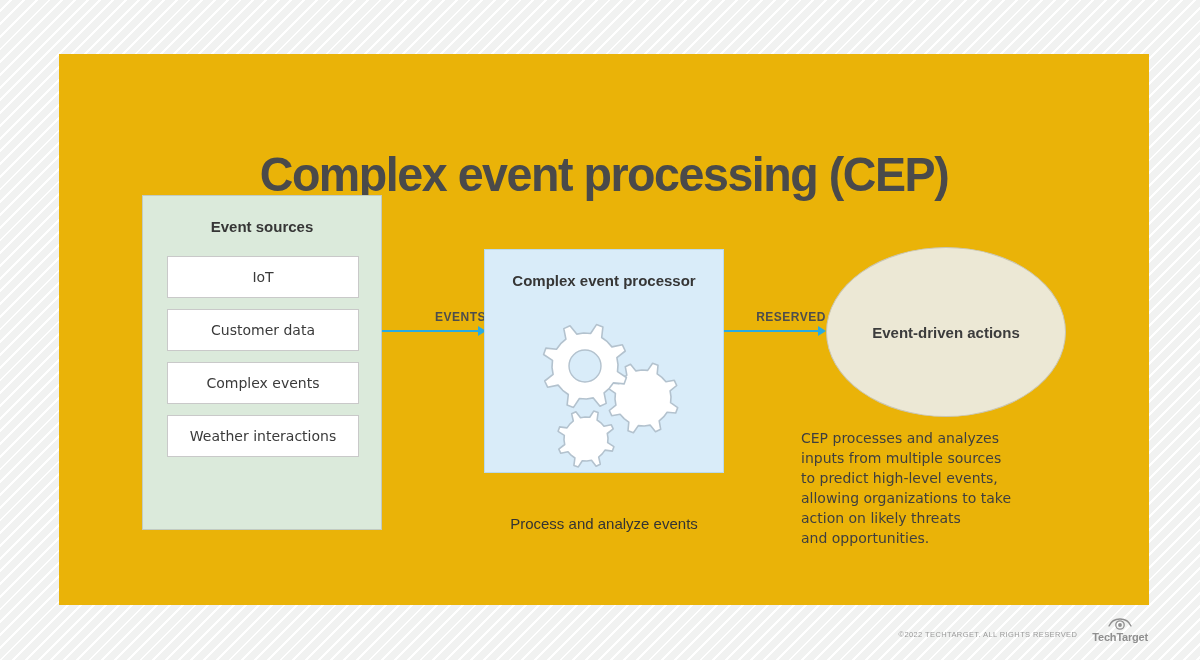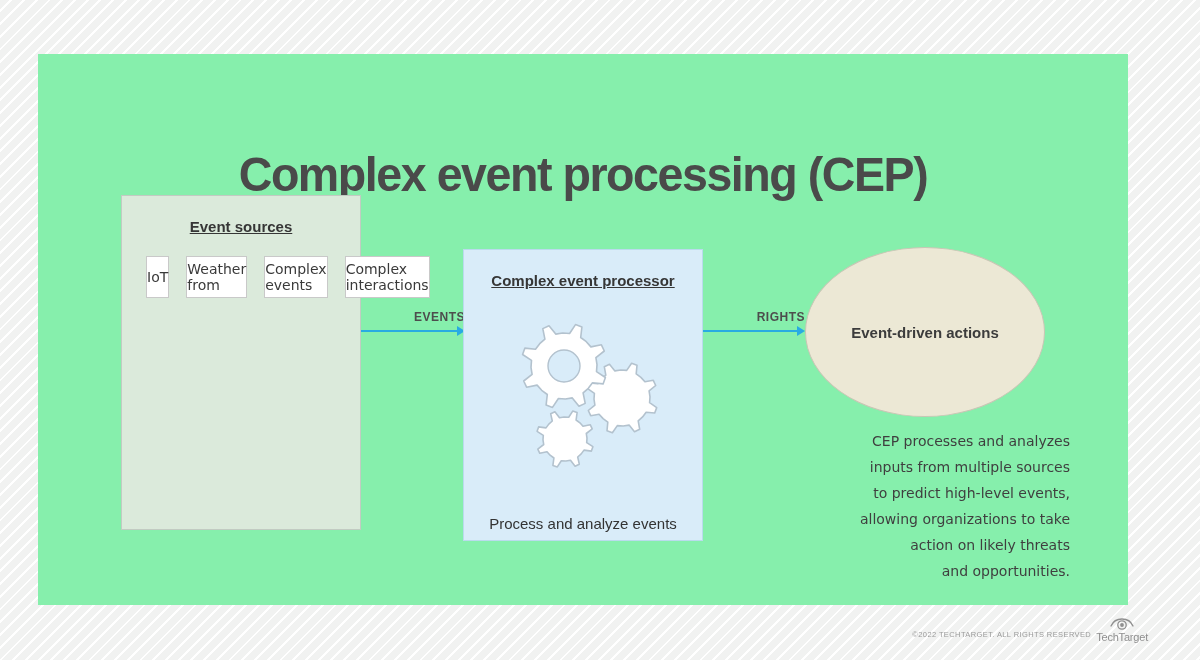--- a/index.html
+++ b/index.html
@@ -4,42 +4,42 @@
 <style>
   * { margin:0; padding:0; box-sizing:border-box; }
   html,body { width:1200px; height:660px; }
   body{
     font-family:"Liberation Sans", sans-serif;
     position:relative;
     background:repeating-linear-gradient(135deg,#f1f2f1 0px,#f1f2f1 7px,#ffffff 7px,#ffffff 9px);
     overflow:hidden;
   }
   .card{
-    position:absolute; left:38px; top:54px; width:1090px; height:551px;
-    background:#86efac;
+    position:absolute; left:59px; top:54px; width:1090px; height:551px;
+    background:#eab308;
   }
   .title{
     position:absolute; left:0; top:93px; width:100%;
     text-align:center;
     font-size:48px; font-weight:700; letter-spacing:-1.5px;
     color:#4a4a4a;
     transform:scaleX(0.97);
   }
   
   .sources{
     position:absolute; left:83px; top:141px; width:240px; height:335px;
     background:#dbeadb; border:1px solid #c2cbc2;
   }
   .panel-title{
     text-align:center; margin-top:22px;
-    font-size:15px; font-weight:700; color:#363636;text-decoration:underline;
+    font-size:15px; font-weight:700; color:#363636;
   }
   .source-list{
     position:absolute; left:24px; top:60px; width:192px;
-    display:flex; flex-direction:row; gap:17px;
+    display:flex; flex-direction:column; gap:11px;
   }
   .source-item{
     height:42px; background:#ffffff; border:1px solid #c9c9c9;
     display:flex; align-items:center; justify-content:center;
     font-size:14px; color:#3a3a3a;
     font-family:"DejaVu Sans","Liberation Sans",sans-serif;
   }
   
   .flow{ position:absolute; height:40px; }
   .flow-events{ left:323px; top:256px; width:104px; }
@@ -51,73 +51,73 @@
   .flow-line{
     position:absolute; left:0; right:7px; top:20px; height:2px; background:#29abe2;
   }
   .flow-head{
     position:absolute; right:0; top:16px; width:0; height:0;
     border-left:8px solid #29abe2;
     border-top:5px solid transparent; border-bottom:5px solid transparent;
   }
   
   .processor{
-    position:absolute; left:425px; top:195px; width:240px; height:292px;
+    position:absolute; left:425px; top:195px; width:240px; height:224px;
     background:#d9ecf9; border:1px solid #badbed;
   }
   .gears{ position:absolute; left:20px; top:56px; }
   .gear{ fill:#ffffff; stroke:#b3c2ce; stroke-width:1.6; stroke-linejoin:round; }
   .gear-hole{ fill:#d9ecf9; stroke:#b3c2ce; stroke-width:1.4; }
   .processor-caption{
     position:absolute; left:425px; top:461px; width:240px;
     text-align:center; font-size:15px; color:#333333;
     font-family:Liberation Sans, sans-serif;
   }
   
   .actions-ellipse{
     position:absolute; left:767px; top:193px; width:240px; height:170px;
     background:#ece8d5; border:1px solid #c9c6b5; border-radius:50%;
     display:flex; align-items:center; justify-content:center;
   }
   .ellipse-title{ font-size:15px; font-weight:700; color:#3c3c3c; }
   .actions-desc{
     position:absolute; left:742px; top:374px; width:290px;
-    text-align:right; white-space:pre-line;
-    font-size:14px; line-height:26px; color:#3f3f3f;
+    text-align:left; white-space:pre-line;
+    font-size:14px; line-height:20px; color:#3f3f3f;
     font-family:"DejaVu Sans","Liberation Sans",sans-serif;
   }
   
   .footer{
     position:absolute; right:52px; top:616px;
-    display:flex; align-items:flex-end; gap:5px;
+    display:flex; align-items:flex-end; gap:15px;
   }
   .copyright{
     font-size:7.5px; letter-spacing:0.4px; color:#9b9b9b;
     padding-bottom:4px; white-space:nowrap;
   }
   .brand{ display:flex; flex-direction:column; align-items:center; }
   .brand-eye{ display:block; margin-bottom:0px; }
   .brand-name{
-    font-size:11px; font-weight:400; letter-spacing:-0.2px; color:#8f8f8f;
+    font-size:11px; font-weight:700; letter-spacing:-0.2px; color:#8f8f8f;
   }
 </style>
 </head>
 <body>
 
 <div class="card">
 
   <h1 class="title">Complex event processing (CEP)</h1>
 
   <div class="sources">
     <div class="panel-title">Event sources</div>
     <div class="source-list">
       <div class="source-item">IoT</div>
-      <div class="source-item">Weather from</div>
+      <div class="source-item">Customer data</div>
       <div class="source-item">Complex events</div>
-      <div class="source-item">Complex interactions</div>
+      <div class="source-item">Weather interactions</div>
     </div>
   </div>
 
   <div class="flow flow-events">
     <span class="flow-label">EVENTS</span>
     <div class="flow-line"></div>
     <div class="flow-head"></div>
   </div>
 
   <div class="processor">
@@ -125,21 +125,21 @@
     <svg class="gears" width="200" height="190" viewBox="0 0 200 190">
       <path class="gear" d="M166.0 90.8L165.6 96.7L172.7 101.6L170.7 107.0L162.1 106.2L158.6 110.9L154.2 114.9L155.7 123.3L150.5 125.7L145.1 119.1L139.2 120.0L133.3 119.6L128.4 126.7L123.0 124.7L123.8 116.1L119.1 112.6L115.1 108.2L106.7 109.7L104.3 104.5L110.9 99.1L110.0 93.2L110.4 87.3L103.3 82.4L105.3 77.0L113.9 77.8L117.4 73.1L121.8 69.1L120.3 60.7L125.5 58.3L130.9 64.9L136.8 64.0L142.7 64.4L147.6 57.3L153.0 59.3L152.2 67.9L156.9 71.4L160.9 75.8L169.3 74.3L171.7 79.5L165.1 84.9Z"></path>
       <path class="gear" d="M113.0 58.6L112.5 65.6L121.4 71.5L119.1 77.9L108.5 76.7L104.3 82.3L99.1 86.9L101.2 97.4L95.0 100.3L88.3 91.9L81.4 93.0L74.4 92.5L68.5 101.4L62.1 99.1L63.3 88.5L57.7 84.3L53.1 79.1L42.6 81.2L39.7 75.0L48.1 68.3L47.0 61.4L47.5 54.4L38.6 48.5L40.9 42.1L51.5 43.3L55.7 37.7L60.9 33.1L58.8 22.6L65.0 19.7L71.7 28.1L78.6 27.0L85.6 27.5L91.5 18.6L97.9 20.9L96.7 31.5L102.3 35.7L106.9 40.9L117.4 38.8L120.3 45.0L111.9 51.7Z"></path>
       <circle class="gear-hole" cx="80" cy="60" r="16"></circle>
       <path class="gear" d="M103.0 132.1L102.7 136.7L108.9 140.7L107.4 145.1L100.0 144.1L97.2 147.9L93.7 151.0L95.3 158.2L91.1 160.2L86.5 154.3L81.9 155.0L77.3 154.7L73.3 160.9L68.9 159.4L69.9 152.0L66.1 149.2L63.0 145.7L55.8 147.3L53.8 143.1L59.7 138.5L59.0 133.9L59.3 129.3L53.1 125.3L54.6 120.9L62.0 121.9L64.8 118.1L68.3 115.0L66.7 107.8L70.9 105.8L75.5 111.7L80.1 111.0L84.7 111.3L88.7 105.1L93.1 106.6L92.1 114.0L95.9 116.8L99.0 120.3L106.2 118.7L108.2 122.9L102.3 127.5Z"></path>
     </svg>
   </div>
   <div class="processor-caption">Process and analyze events</div>
 
   <div class="flow flow-actions">
-    <span class="flow-label">RIGHTS</span>
+    <span class="flow-label">RESERVED</span>
     <div class="flow-line"></div>
     <div class="flow-head"></div>
   </div>
 
   <div class="actions-ellipse">
     <span class="ellipse-title">Event-driven actions</span>
   </div>
   <div class="actions-desc">CEP processes and analyzes
 inputs from multiple sources
 to predict high-level events,

